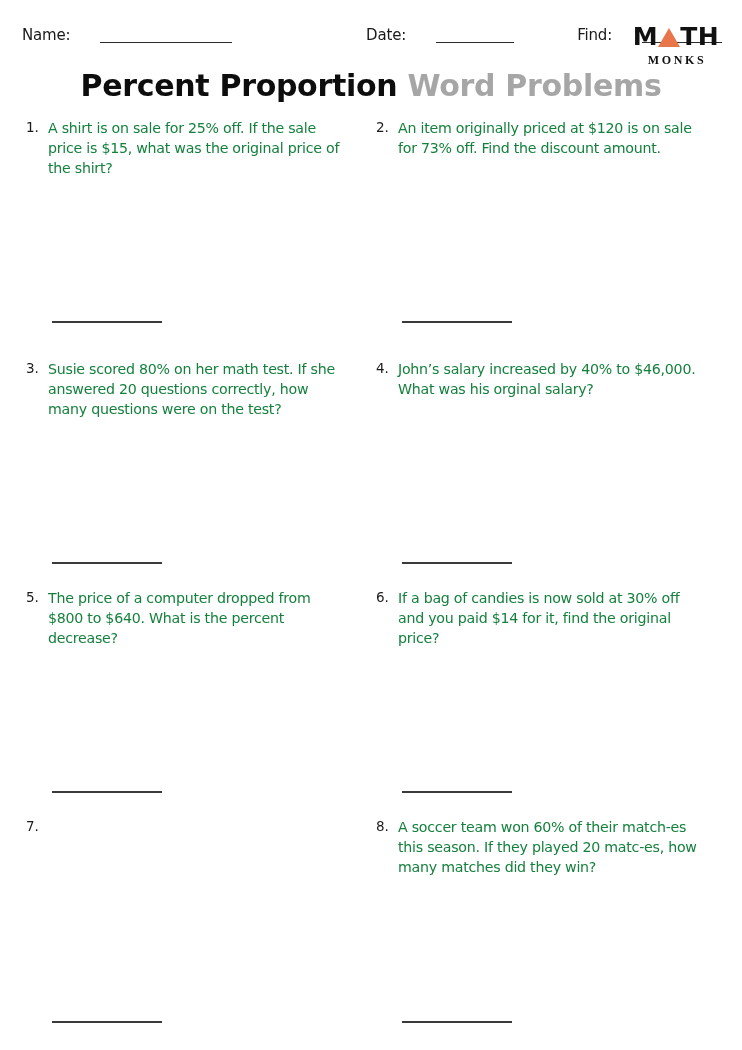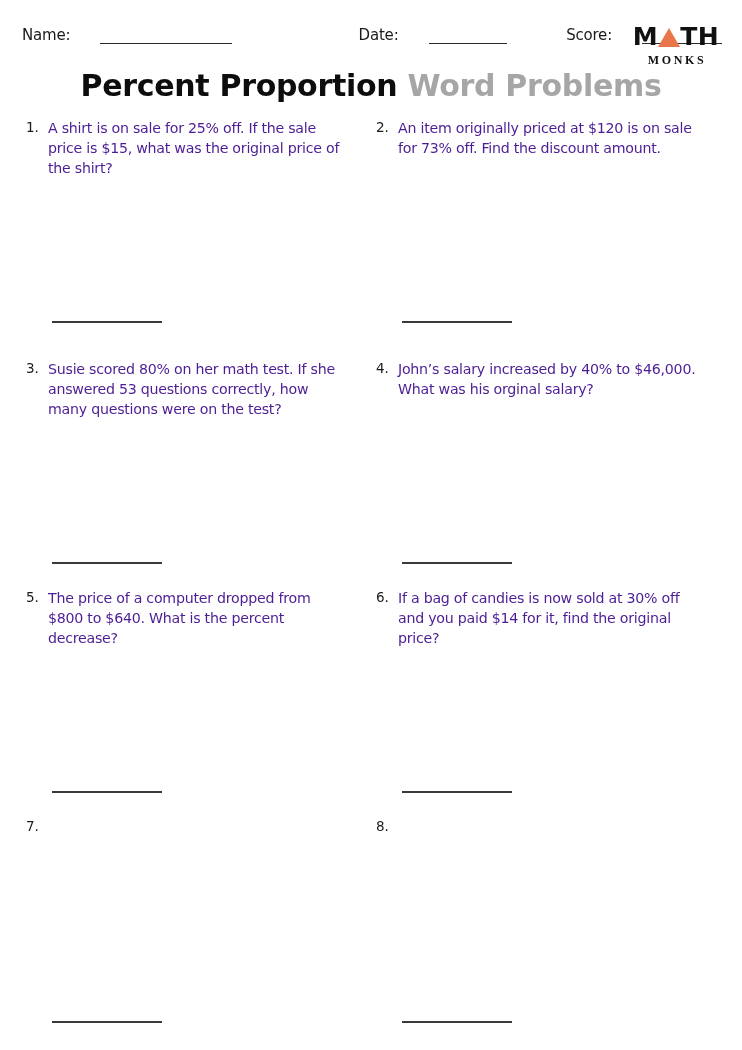--- a/index.html
+++ b/index.html
@@ -21,21 +21,21 @@
     position: absolute;
     top: 26px;
     left: 22px;
     width: 700px;
     height: 30px;
     display: flex;
     align-items: flex-start;
   }
   .field {
     display: flex;
-    align-items: flex-end;
+    align-items: center;
     white-space: nowrap;
     gap: 22px;
   }
   .field-label {
     font-family: "DejaVu Sans", sans-serif;
     font-size: 15px;
     color: #1a1a1a;
     letter-spacing: -0.2px;
   }
   .field-rule {
@@ -135,21 +135,21 @@
     flex: 0 0 26px;
     padding-top: 1px;
     text-align: left;
     padding-left: 4px;
     box-sizing: border-box;
   }
   .prob-text {
     font-family: "DejaVu Sans", sans-serif;
     font-size: 14.2px;
     line-height: 20px;
-    color: #4c1d95;
+    color: #15803d;
     letter-spacing: -0.25px;
     max-width: 300px;
   }
   .answer-rule {
     border-bottom: 2px solid #3a3a3a;
     width: 110px;
     margin-left: 30px;
   }
 
   
@@ -176,21 +176,21 @@
     <span class="field-label">Name:</span>
     <span class="field-rule rule-name"></span>
   </div>
   <div class="gap-a"></div>
   <div class="field">
     <span class="field-label">Date:</span>
     <span class="field-rule rule-date"></span>
   </div>
   <div class="gap-b"></div>
   <div class="field">
-    <span class="field-label">Score:</span>
+    <span class="field-label">Find:</span>
     <span class="field-rule rule-score"></span>
   </div>
 </div>
 
 <div class="logo">
   <div class="logo-math">
     <span>M</span>
     <span class="logo-tri"></span>
     <span>TH</span>
   </div>
@@ -221,21 +221,21 @@
       <div class="ans-holder">
         <div class="answer-rule"></div>
       </div>
     </div>
   </div>
 
   <div class="row r2">
     <div class="cell">
       <div class="prob">
         <span class="prob-num">3.</span>
-        <span class="prob-text">Susie scored 80% on her math test. If she answered 53 questions correctly, how many questions were on the test?</span>
+        <span class="prob-text">Susie scored 80% on her math test. If she answered 20 questions correctly, how many questions were on the test?</span>
       </div>
       <div class="ans-holder">
         <div class="answer-rule"></div>
       </div>
     </div>
     <div class="cell">
       <div class="prob">
         <span class="prob-num">4.</span>
         <span class="prob-text">John’s salary increased by 40% to $46,000. What was his orginal salary?</span>
       </div>
@@ -271,20 +271,21 @@
       <div class="prob">
         <span class="prob-num">7.</span>
       </div>
       <div class="ans-holder">
         <div class="answer-rule"></div>
       </div>
     </div>
     <div class="cell">
       <div class="prob">
         <span class="prob-num">8.</span>
+        <span class="prob-text">A soccer team won 60% of their match-es this season. If they played 20 matc-es, how many matches did they win?</span>
       </div>
       <div class="ans-holder">
         <div class="answer-rule"></div>
       </div>
     </div>
   </div>
 
 </div>
 
 </body></html>

